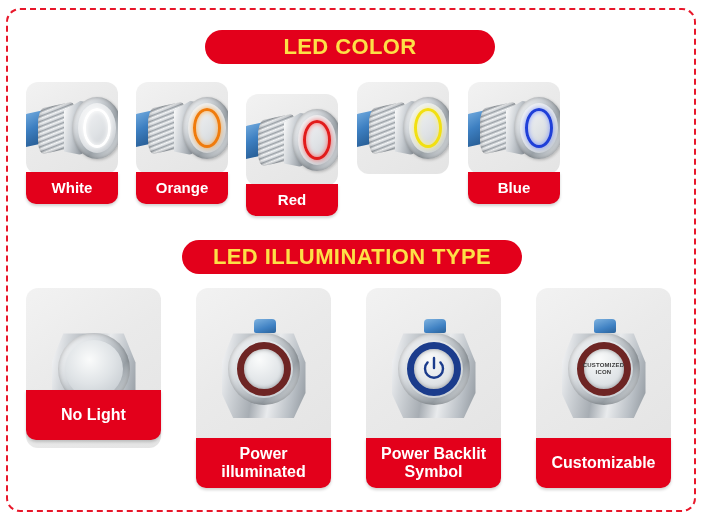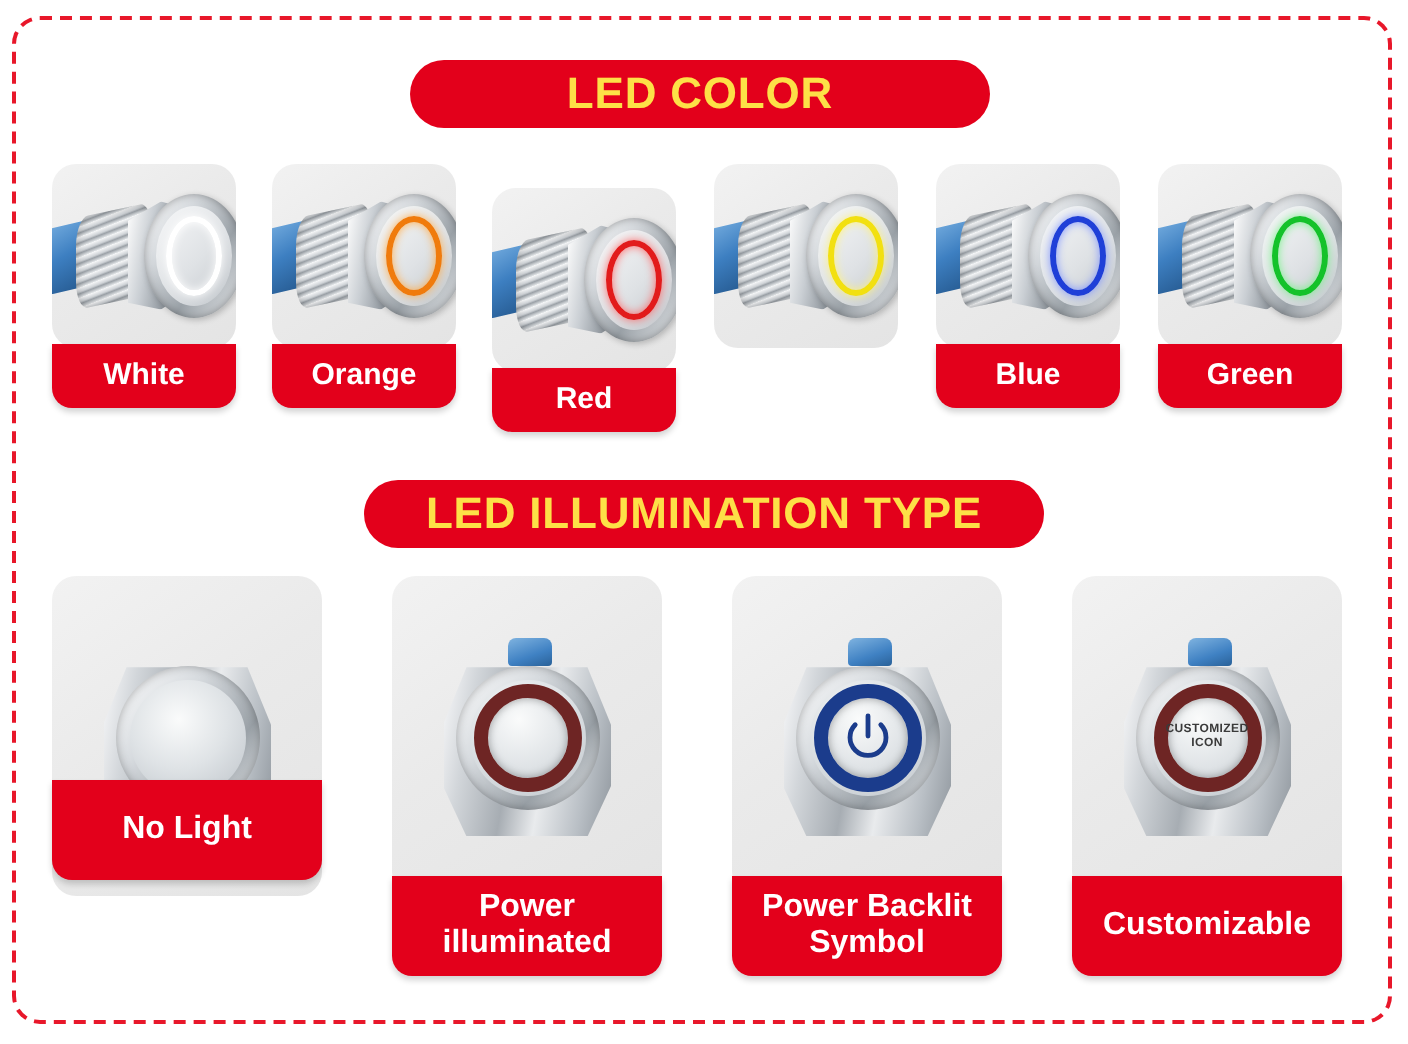--- a/index.html
+++ b/index.html
@@ -251,38 +251,20 @@
             <span class="led-ring" id="ring-0-4" style="border-color: rgb(31, 63, 216); box-shadow: rgb(127, 149, 255) 0px 0px 5px, rgb(127, 149, 255) 0px 0px 5px inset;"></span>
           </span>
         </span>
       </div>
     </div>
     <div class="label">
       <span>Blue</span>
     </div>
   </div>
 
-  <div class="card row1" style="left:579px; top:82px; width:92px; height:122px;">
-    <div class="photo">
-      <div class="btn-angle">
-
-        <span class="bz-base"></span>
-        <span class="bz-thread"></span>
-        <span class="bz-hex"></span>
-        <span class="bz-face">
-          <span class="bz-inner">
-            <span class="led-ring" id="ring-0-5" style="border-color: rgb(20, 194, 42); box-shadow: rgb(118, 242, 136) 0px 0px 5px, rgb(118, 242, 136) 0px 0px 5px inset;"></span>
-          </span>
-        </span>
-      </div>
-    </div>
-    <div class="label">
-      <span>Green</span>
-    </div>
-  </div>
 
   <div class="pill" id="pill-illum">
     <span>LED ILLUMINATION TYPE</span>
   </div>
 
   <div class="card row2" style="left:26px; top:288px; width:135px; height:152px;">
     <div class="photo">
       <div class="btn-front">
         <span class="fr-hex"></span>
         <span class="fr-bezel">

